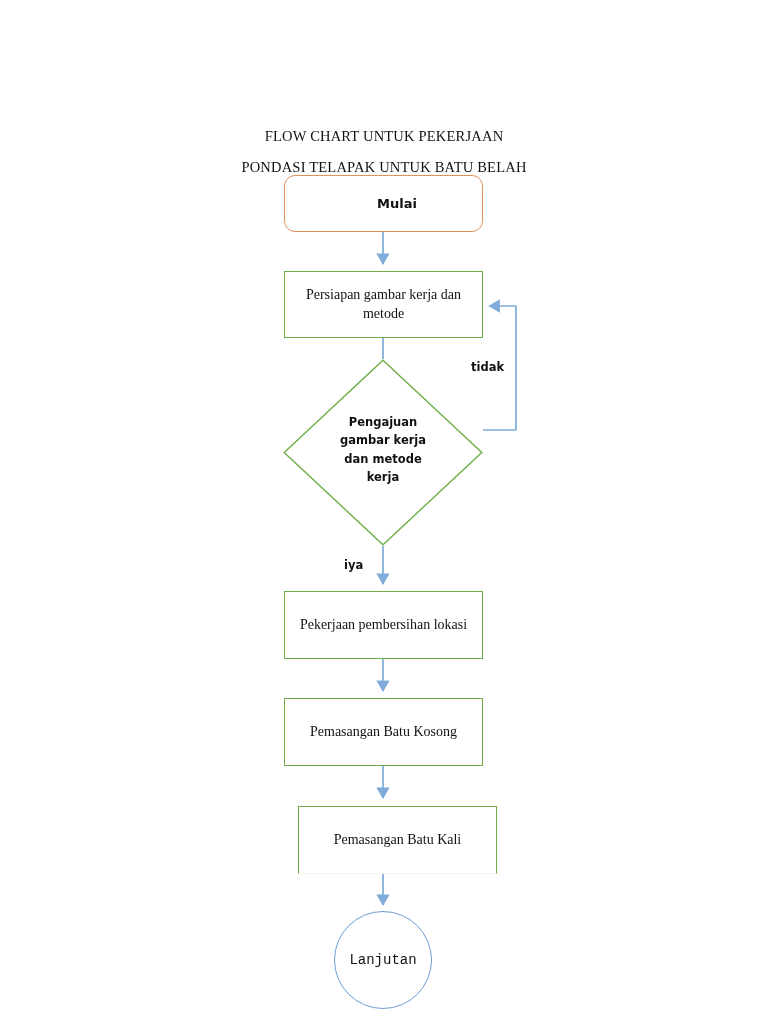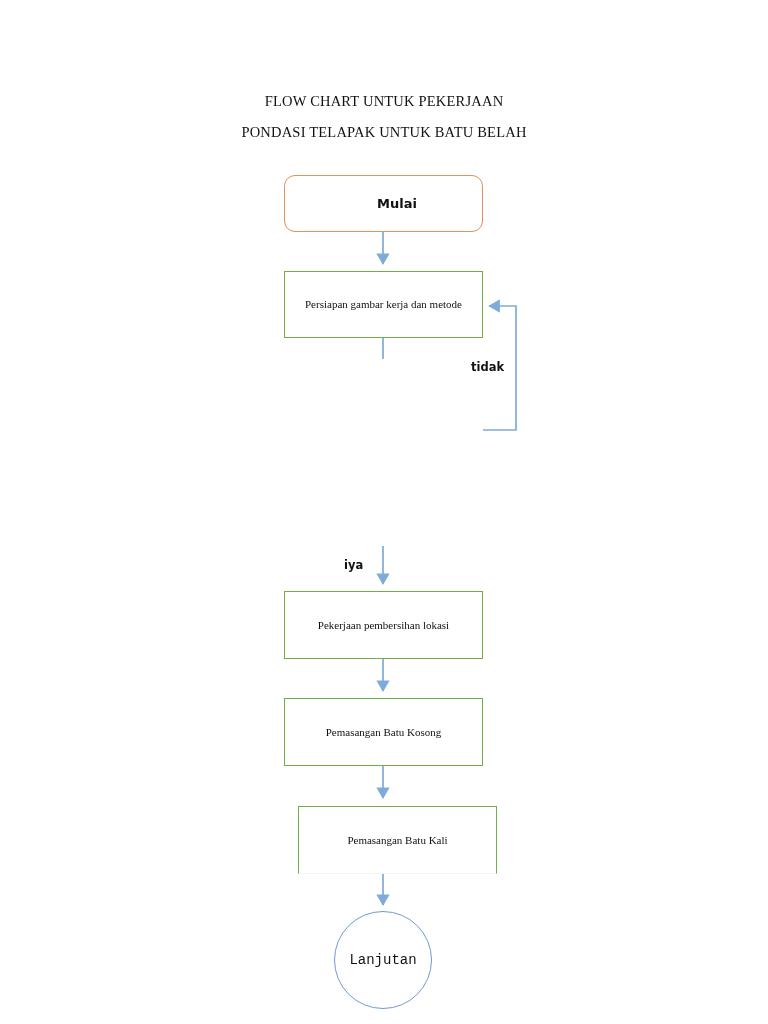--- a/index.html
+++ b/index.html
@@ -20,20 +20,21 @@
   .title-line {
     position: absolute;
     left: 0;
     width: 768px;
     text-align: center;
     font-family: "Liberation Serif", "DejaVu Serif", serif;
     font-size: 14.5px;
     color: #111111;
     letter-spacing: 0.2px;
     white-space: nowrap;
+    margin-top: 35px;
   }
   #title-line-1 { top: 93px; }
   #title-line-2 { top: 124px; }
 
   
   .node {
     position: absolute;
     box-sizing: border-box;
     display: flex;
     align-items: center;
@@ -55,21 +56,21 @@
     border-radius: 11px;
     font-family: "DejaVu Sans", "Liberation Sans", sans-serif;
     font-weight: bold;
     font-size: 13px;
   }
 
   
   .node-process {
     border: 1.3px solid #70AD47;
     font-family: "Liberation Serif", "DejaVu Serif", serif;
-    font-size: 11px;
+    font-size: 14px;
   }
   .node-process.faint-bottom {
     border-bottom-color: #f2f7ee;
   }
 
   
   .node-decision {
     background: transparent;
   }
   .node-decision svg {
@@ -151,20 +152,26 @@
   </svg>
 
   <div class="node node-terminator" style="left:284px; top:175px; width:199px; height:57px;padding-left:27px;">
     <span class="node-label">Mulai</span>
   </div>
 
   <div class="node node-process" style="left:284px; top:271px; width:199px; height:67px;">
     <span class="node-label">Persiapan gambar kerja dan metode</span>
   </div>
 
+  <div class="node node-decision" style="left:283px; top:359px; width:200px; height:187px;">
+    <svg width="200" height="187" viewBox="0 0 200 187" xmlns="http://www.w3.org/2000/svg">
+      <polygon points="100,1.2 198.8,93.5 100,185.8 1.2,93.5" fill="#ffffff" stroke="#70AD47" stroke-width="1.4"></polygon>
+    </svg>
+    <span class="node-label" style="margin-top:-6px;"><span>Pengajuan</span><br><span>gambar kerja</span><br><span>dan metode</span><br><span>kerja</span></span>
+  </div>
 
   <div class="edge-label" style="left:471px; top:360px;">tidak</div>
 
   <div class="edge-label" style="left:344px; top:558px;">iya</div>
 
   <div class="node node-process" style="left:284px; top:591px; width:199px; height:68px;">
     <span class="node-label">Pekerjaan pembersihan lokasi</span>
   </div>
 
   <div class="node node-process" style="left:284px; top:698px; width:199px; height:68px;">

